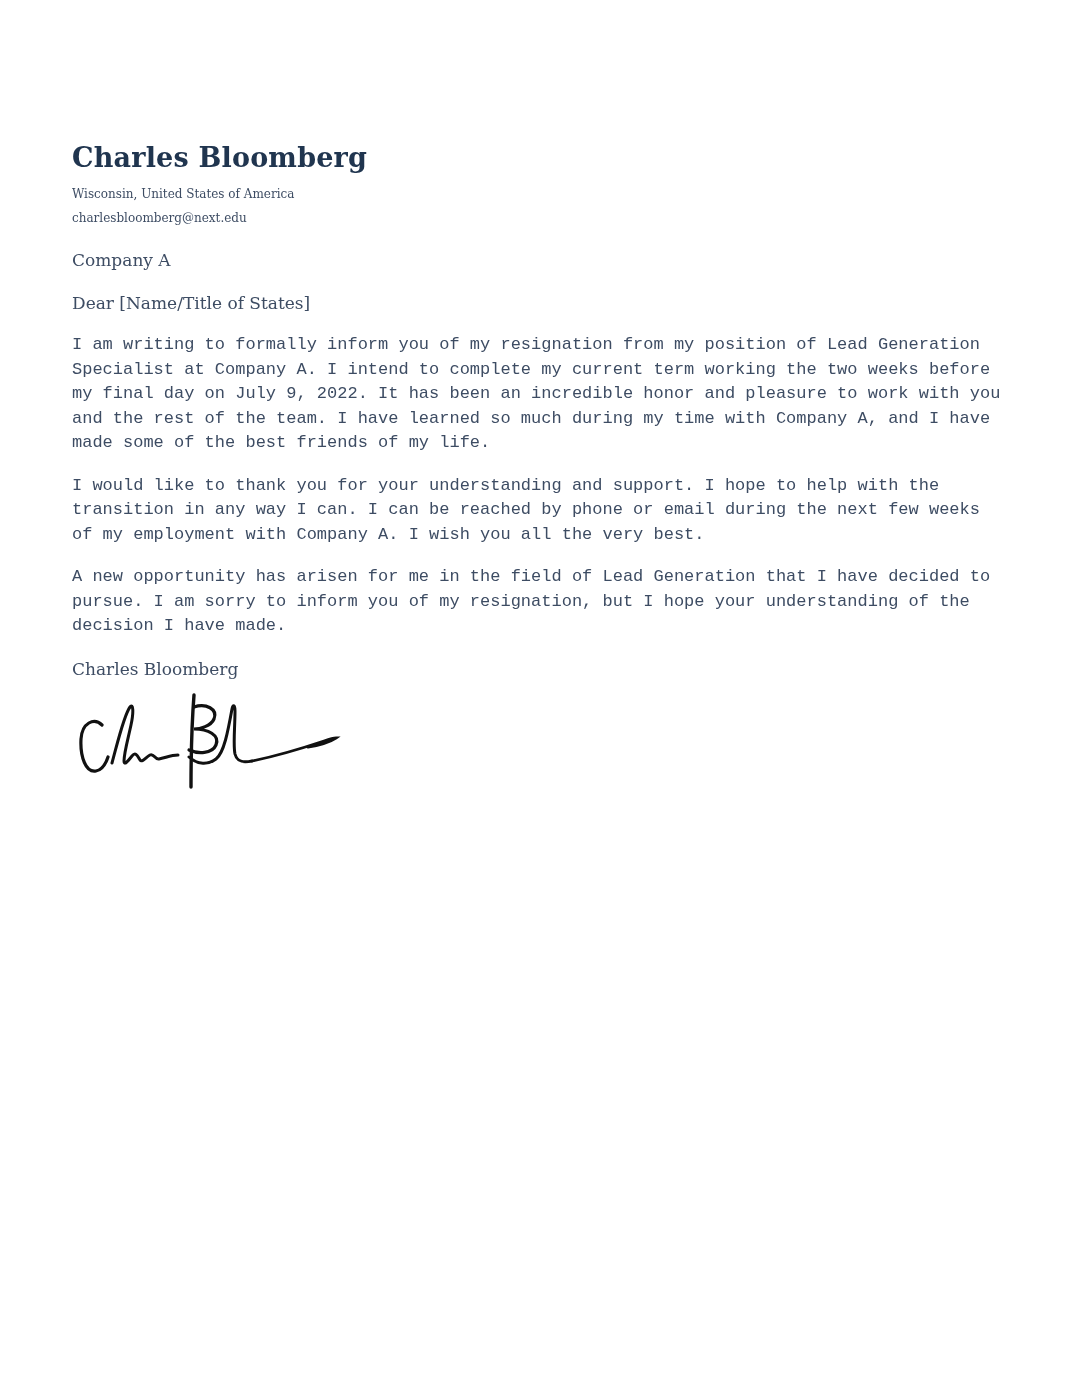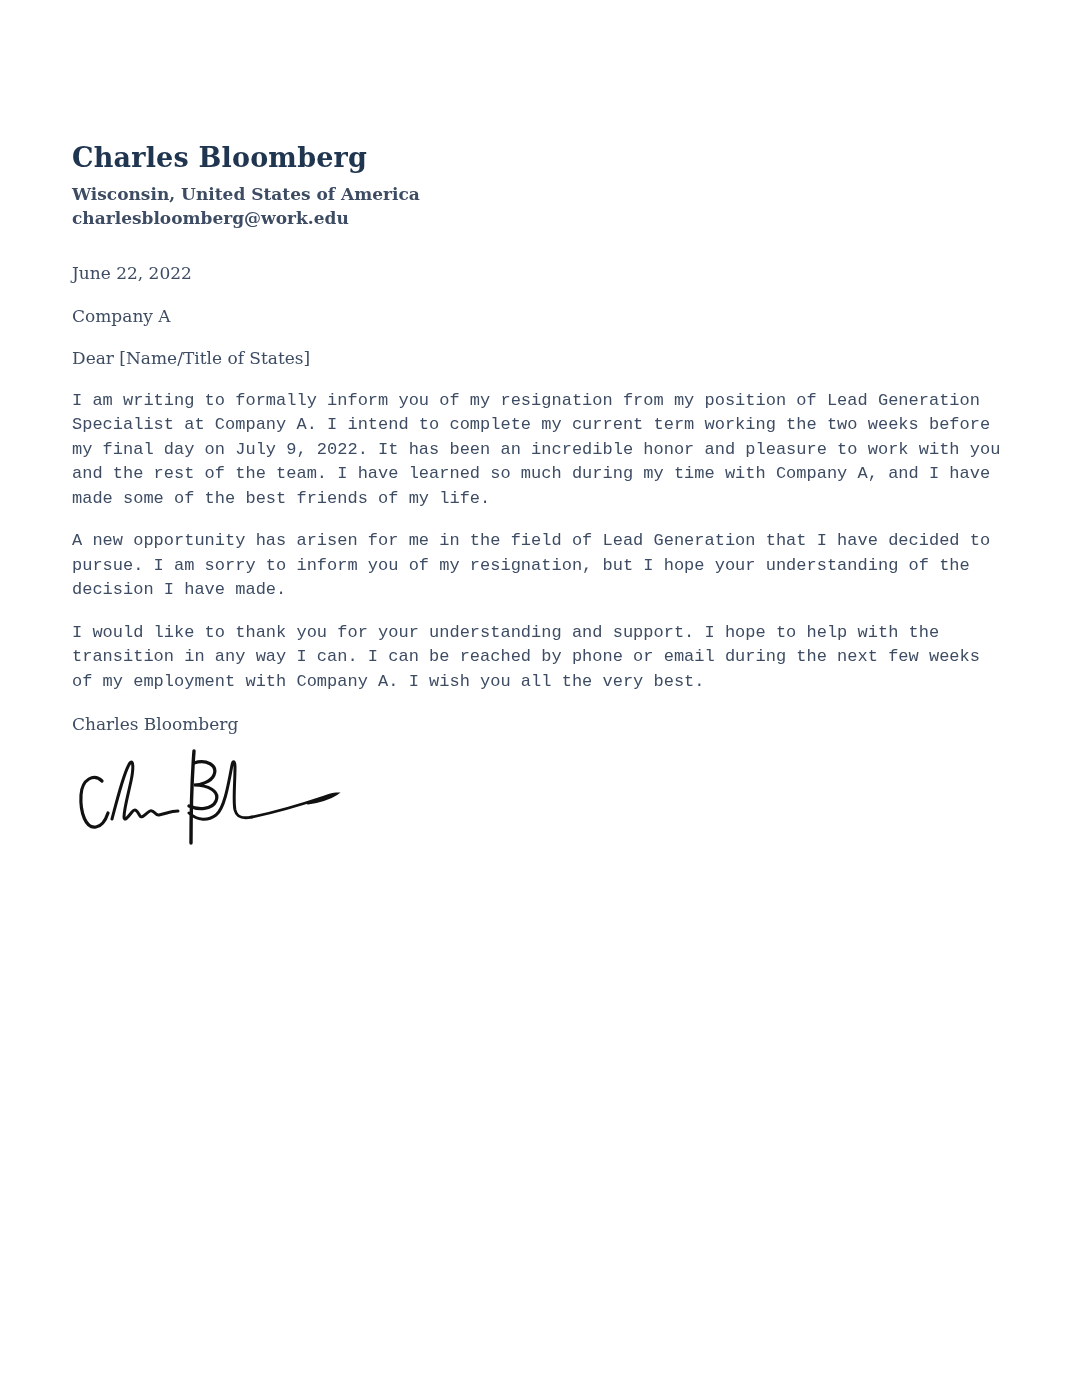--- a/index.html
+++ b/index.html
@@ -24,24 +24,23 @@
   }
   .sender-name {
     font-size: 27px;
     font-weight: 700;
     color: var(--heading-color);
     line-height: 1.3;
     margin-bottom: 7px;
     letter-spacing: 0.2px;
   }
   .contact-line {
-    font-size: 17px;
+    font-size: 12px;
     line-height: 24px;
     color: var(--body-color);
-    font-weight: bold;
   }
   .block {
     font-size: 17px;
     line-height: 24.5px;
     margin-top: 18px;
     color: var(--body-color);
   }
   .date-line { margin-top: 31px; }
   .paragraph { max-width: 936px; font-family: Liberation Mono, monospace; }
   .signature-wrap {
@@ -53,34 +52,33 @@
   }
 </style>
 </head>
 <body>
 
 <div class="page">
 
   <div class="letter-header">
     <div class="sender-name">Charles Bloomberg</div>
     <div class="contact-line">Wisconsin, United States of America</div>
-    <div class="contact-line">charlesbloomberg@work.edu</div>
+    <div class="contact-line">charlesbloomberg@next.edu</div>
   </div>
 
-  <div class="block date-line">June 22, 2022</div>
 
   <div class="block">Company A</div>
 
   <div class="block">Dear [Name/Title of States]</div>
 
   <div class="block paragraph">I am writing to formally inform you of my resignation from my position of Lead Generation Specialist at Company A. I intend to complete my current term working the two weeks before my final day on July 9, 2022. It has been an incredible honor and pleasure to work with you and the rest of the team. I have learned so much during my time with Company A, and I have made some of the best friends of my life.</div>
 
+  <div class="block paragraph">I would like to thank you for your understanding and support. I hope to help with the transition in any way I can. I can be reached by phone or email during the next few weeks of my employment with Company A. I wish you all the very best.</div>
+
   <div class="block paragraph">A new opportunity has arisen for me in the field of Lead Generation that I have decided to pursue. I am sorry to inform you of my resignation, but I hope your understanding of the decision I have made.</div>
-
-  <div class="block paragraph">I would like to thank you for your understanding and support. I hope to help with the transition in any way I can. I can be reached by phone or email during the next few weeks of my employment with Company A. I wish you all the very best.</div>
 
 
   <div class="block">Charles Bloomberg</div>
 
   <div class="signature-wrap">
     <svg width="270" height="100" viewBox="0 0 270 100" fill="none" xmlns="http://www.w3.org/2000/svg">
 
       <path d="M30 34 C 22 26, 10 32, 9 48 C 8 66, 14 82, 24 80 C 30 79, 34 72, 36 66" stroke="var(--signature-color)" stroke-width="3.2" stroke-linecap="round" fill="none"></path>
 
       <path d="M40 72 C 46 50, 52 24, 58 16 C 61 12, 62 20, 59 34 C 56 48, 52 62, 52 70 C 52 75, 56 70, 60 65 C 64 60, 66 66, 68 69 C 70 72, 74 66, 78 64 C 82 62, 83 69, 87 68 C 93 67, 99 64, 106 64" stroke="var(--signature-color)" stroke-width="3" stroke-linecap="round" fill="none"></path>

